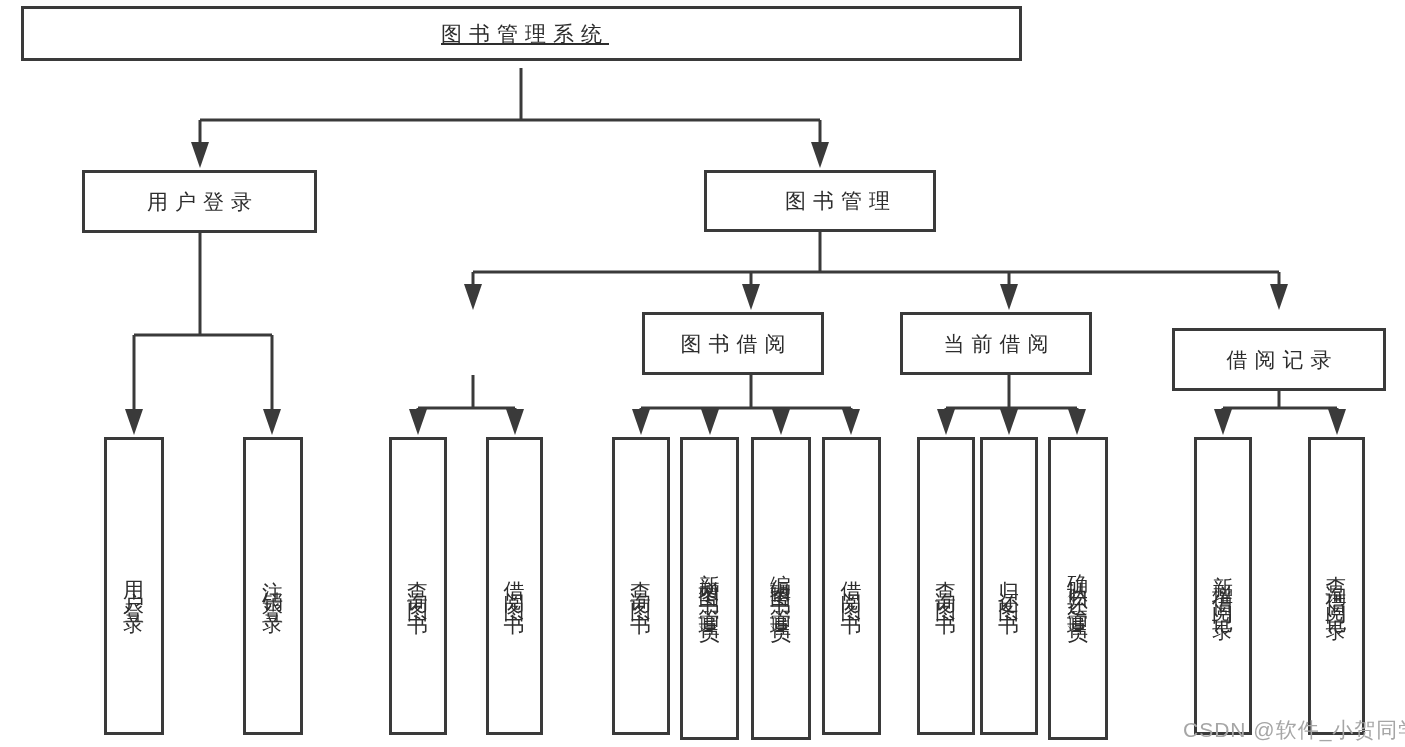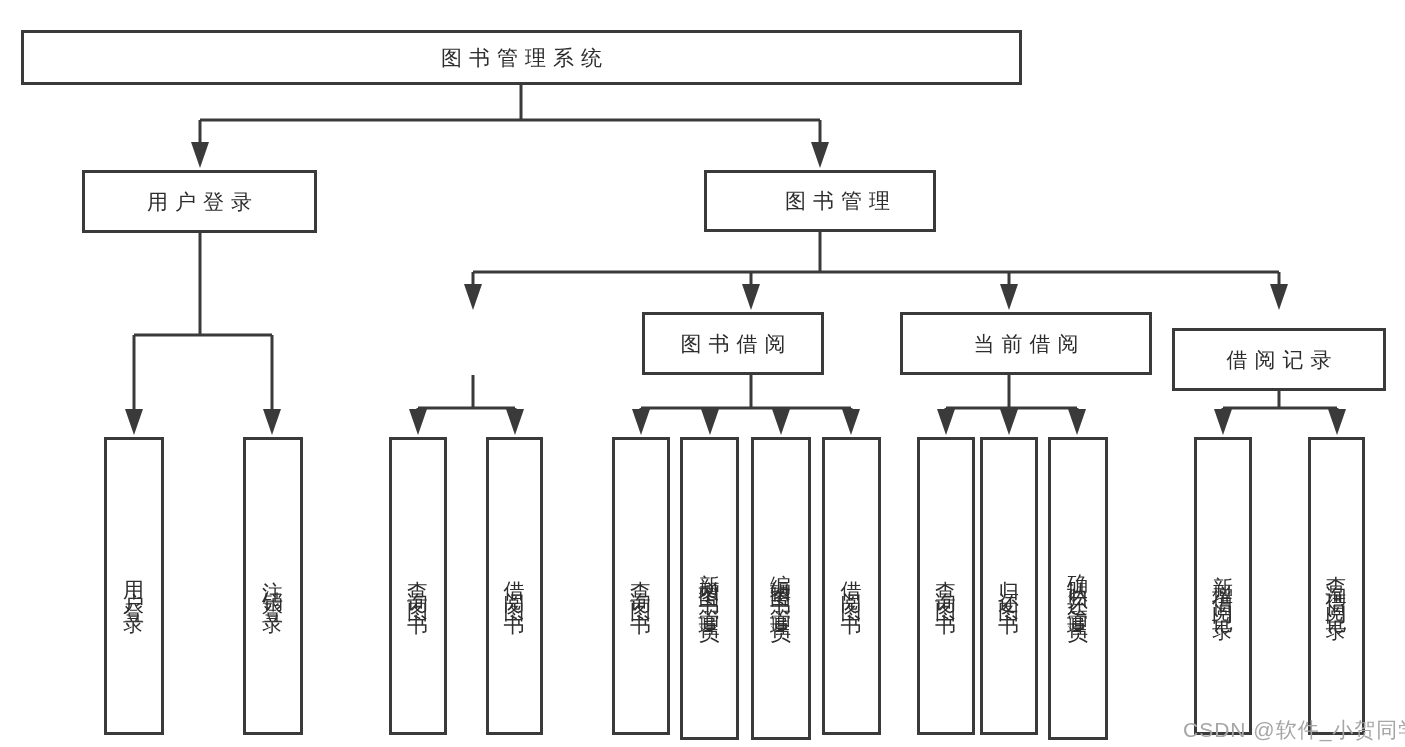--- a/index.html
+++ b/index.html
@@ -8,26 +8,26 @@
     font-family:"Liberation Sans", sans-serif; overflow:hidden;
   }
   .box {
     position:absolute; box-sizing:border-box;
     border:3px solid #3a3a3a; background:#ffffff; color:#2d2d2d;
     display:flex; align-items:center; justify-content:center;
   }
   .hbox { font-size:21px; }
   .hbox .lbl { letter-spacing:7px; padding-left:7px; white-space:nowrap; }
   
-  #root       { left:21px;   top:30px;  width:1001px; height:55px; }
+  #root       { left:21px;   top:6px;  width:1001px; height:55px;text-decoration:underline; }
   #l2-user    { left:82px;   top:170px; width:235px;  height:63px; }
   #l2-mgmt    { left:704px;  top:170px; width:232px;  height:62px;padding-left:35px; }
   #l3-new     { left:364px;  top:312px; width:218px;  height:63px; }
   #l3-borrow  { left:642px;  top:312px; width:182px;  height:63px;text-align:center; }
-  #l3-current { left:900px;  top:312px; width:252px;  height:63px; }
+  #l3-current { left:900px;  top:312px; width:192px;  height:63px; }
   #l3-record  { left:1172px; top:328px; width:214px;  height:63px; }
   
   .vbox { top:437px; height:298px; }
   .vbox .lbl {
     writing-mode:vertical-lr; text-orientation:mixed;
     font-size:21px; line-height:1; white-space:nowrap;
   }
   .v4  .lbl { letter-spacing:11px; }
   .v6  .lbl { letter-spacing:9px; }
   .v10 .lbl { letter-spacing:7px; }

